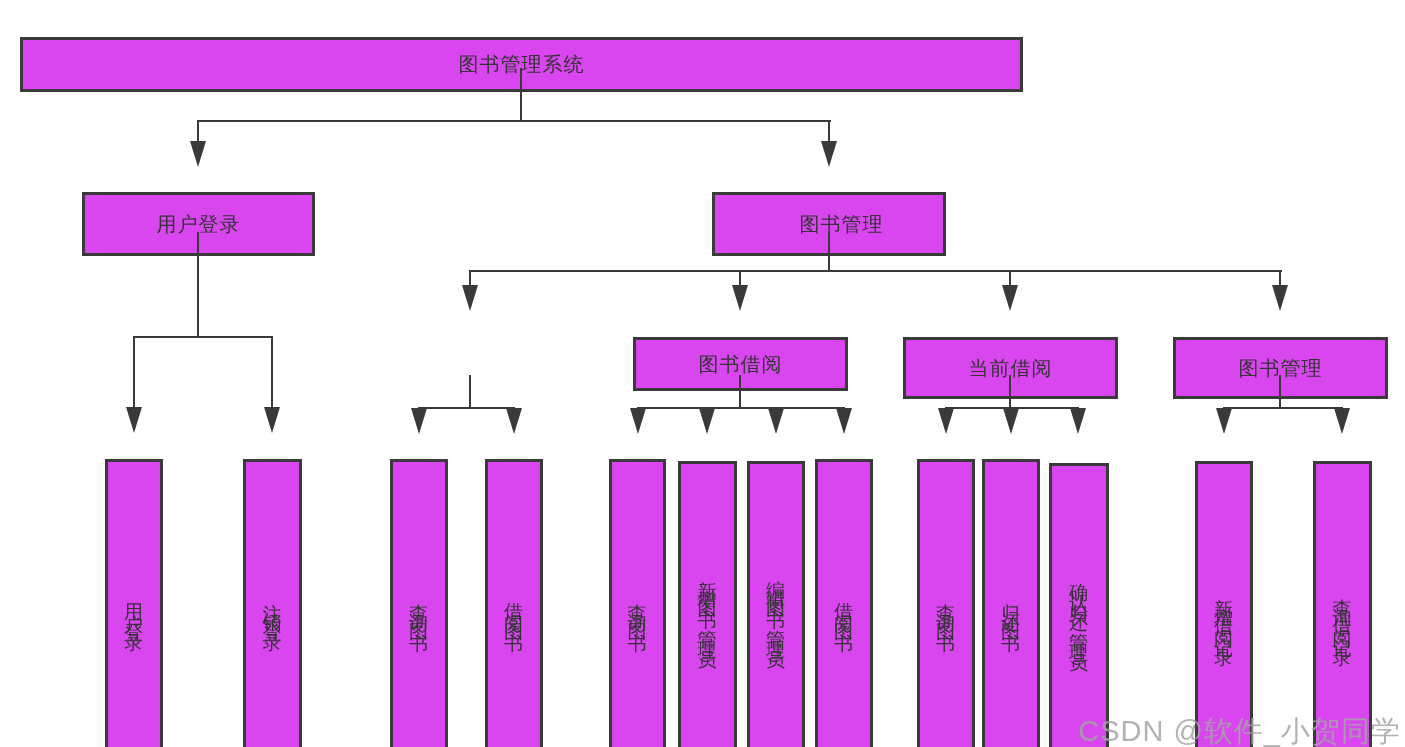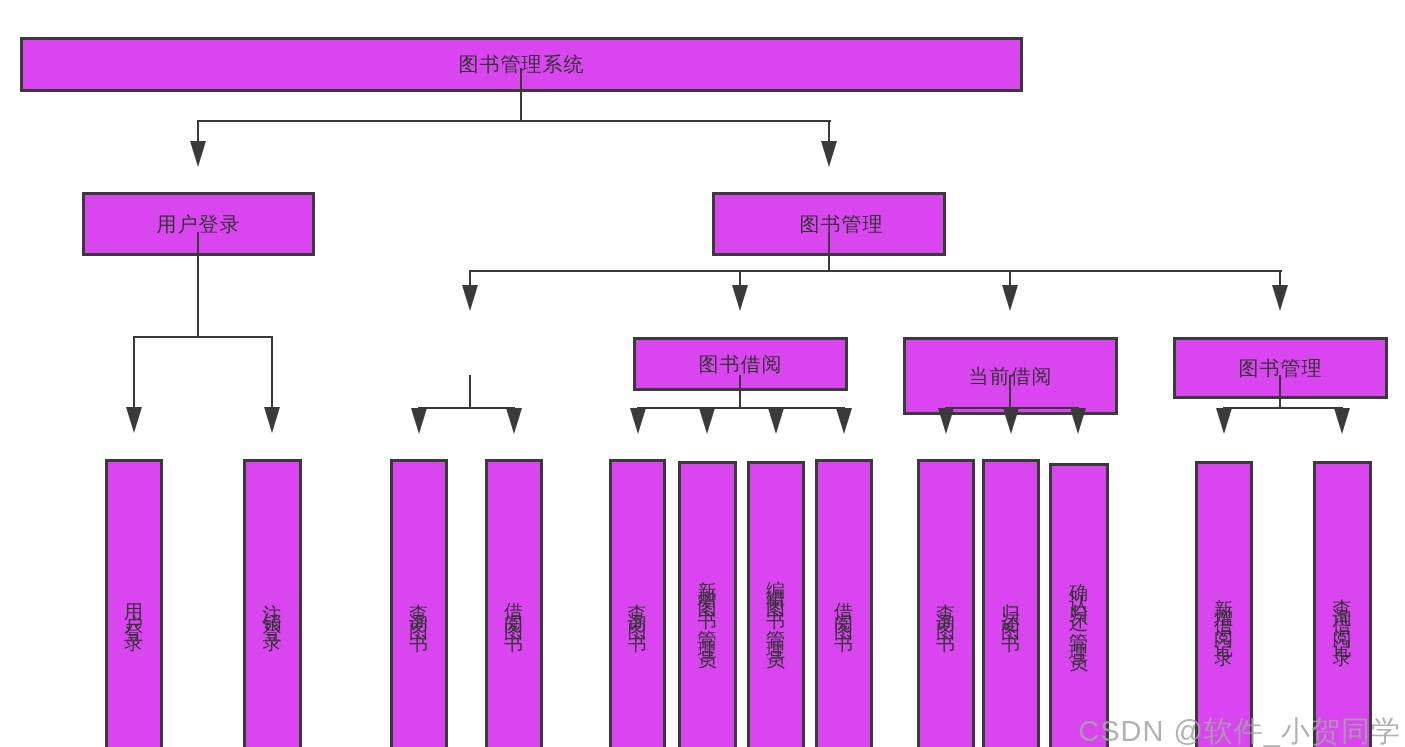--- a/index.html
+++ b/index.html
@@ -93,21 +93,21 @@
   <div class="line" style="left:739px;top:270px;width:2px;height:17px;"></div>
   <div class="arrowhead" style="left:732px;top:285px;"></div>
   <div class="line" style="left:1009px;top:270px;width:2px;height:17px;"></div>
   <div class="arrowhead" style="left:1002px;top:285px;"></div>
   <div class="line" style="left:1279px;top:270px;width:2px;height:17px;"></div>
   <div class="arrowhead" style="left:1272px;top:285px;"></div>
 
   <div class="box hbox" style="left:633px;top:313px;width:215px;height:54px;">
     <span>图书借阅</span>
   </div>
-  <div class="box hbox" style="left:903px;top:313px;width:215px;height:78px;">
+  <div class="box hbox" style="left:903px;top:313px;width:215px;height:62px;">
     <span>当前借阅</span>
   </div>
   <div class="box hbox" style="left:1173px;top:313px;width:215px;height:62px;">
     <span>图书管理</span>
   </div>
 
   <div class="line" style="left:469px;top:375px;width:2px;height:33px;"></div>
   <div class="line" style="left:418px;top:407px;width:97px;height:2px;"></div>
   <div class="arrowhead" style="left:411px;top:408px;"></div>
   <div class="arrowhead" style="left:506px;top:408px;"></div>

